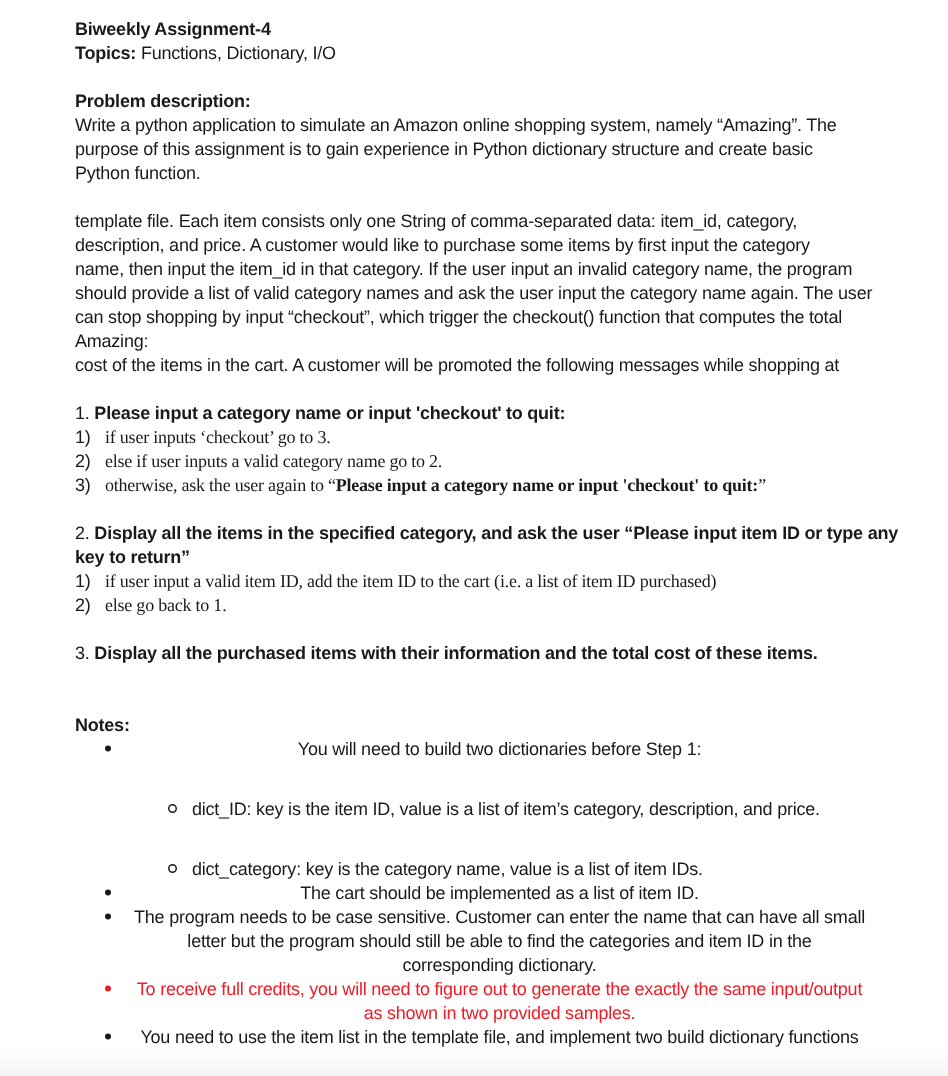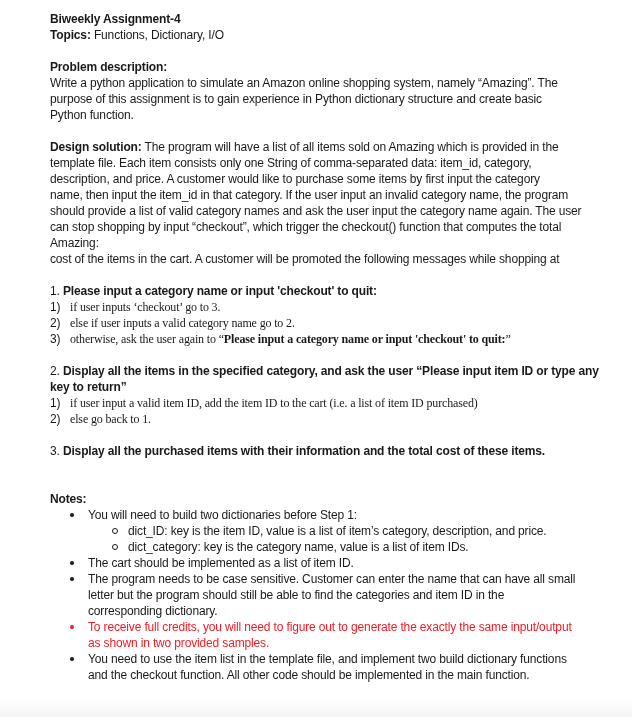--- a/index.html
+++ b/index.html
@@ -24,27 +24,27 @@
   }
   .line { white-space: nowrap; height: 16px; }
   .b { font-weight: bold; }
   .gap { height: 16px; }
   .gap2 { height: 32px; }
   .numlist { position: relative; }
   .numrow { position: relative; height: 16px; white-space: nowrap; }
   .numrow .num { position: absolute; left: 0; width: 20px; }
   .numrow .txt { position: absolute; left: 20px; font-family: Liberation Serif, serif; }
   .bullets { position: relative; }
-  .brow { position: relative; padding-left: 38px; }
+  .brow { position: relative; padding-left: 38px; text-align: center; }
   .brow .dot {
     position: absolute; left: 20px; top: 6px; width: 4px; height: 4px;
     border-radius: 50%; background: #1a1a1a;
   }
   .brow .btxt { display: block; width: 490px; white-space: normal; }
-  .srow { position: relative; padding-left: 78px; height: 16px; white-space: nowrap; }
+  .srow { position: relative; padding-left: 78px; height: 16px; white-space: nowrap; margin-top: 24px; }
   .srow .circ {
     position: absolute; left: 62px; top: 5px; width: 4px; height: 4px;
     border-radius: 50%; border: 1px solid #1a1a1a; background: transparent;
   }
   .red { color: #ee1c25; }
   .red .dot { background: #ee1c25; }
 </style>
 </head>
 <body>
 
@@ -60,23 +60,20 @@
 
     <div class="gap"></div>
 
     <div class="line b">Problem description:</div>
     <div class="line">Write a python application to simulate an Amazon online shopping system, namely “Amazing”. The</div>
     <div class="line">purpose of this assignment is to gain experience in Python dictionary structure and create basic</div>
     <div class="line">Python function.</div>
 
     <div class="gap"></div>
 
-    <div class="line">
-      <span class="b">Design solution:</span><span> The program will have a list of all items sold on Amazing which is provided in the</span>
-    </div>
     <div class="line">template file. Each item consists only one String of comma-separated data:  item_id, category,</div>
     <div class="line">description, and price.  A customer would like to purchase some items by first input the category</div>
     <div class="line">name, then input the item_id in that category. If the user input an invalid category name, the program</div>
     <div class="line">should provide a list of valid category names and ask the user input the category name again. The user</div>
     <div class="line">can stop shopping by input “checkout”, which trigger the checkout() function that computes the total</div>
     <div class="line">Amazing:</div>
     <div class="line">cost of the items in the cart. A customer will be promoted the following messages while shopping at</div>
 
     <div class="gap"></div>
 

